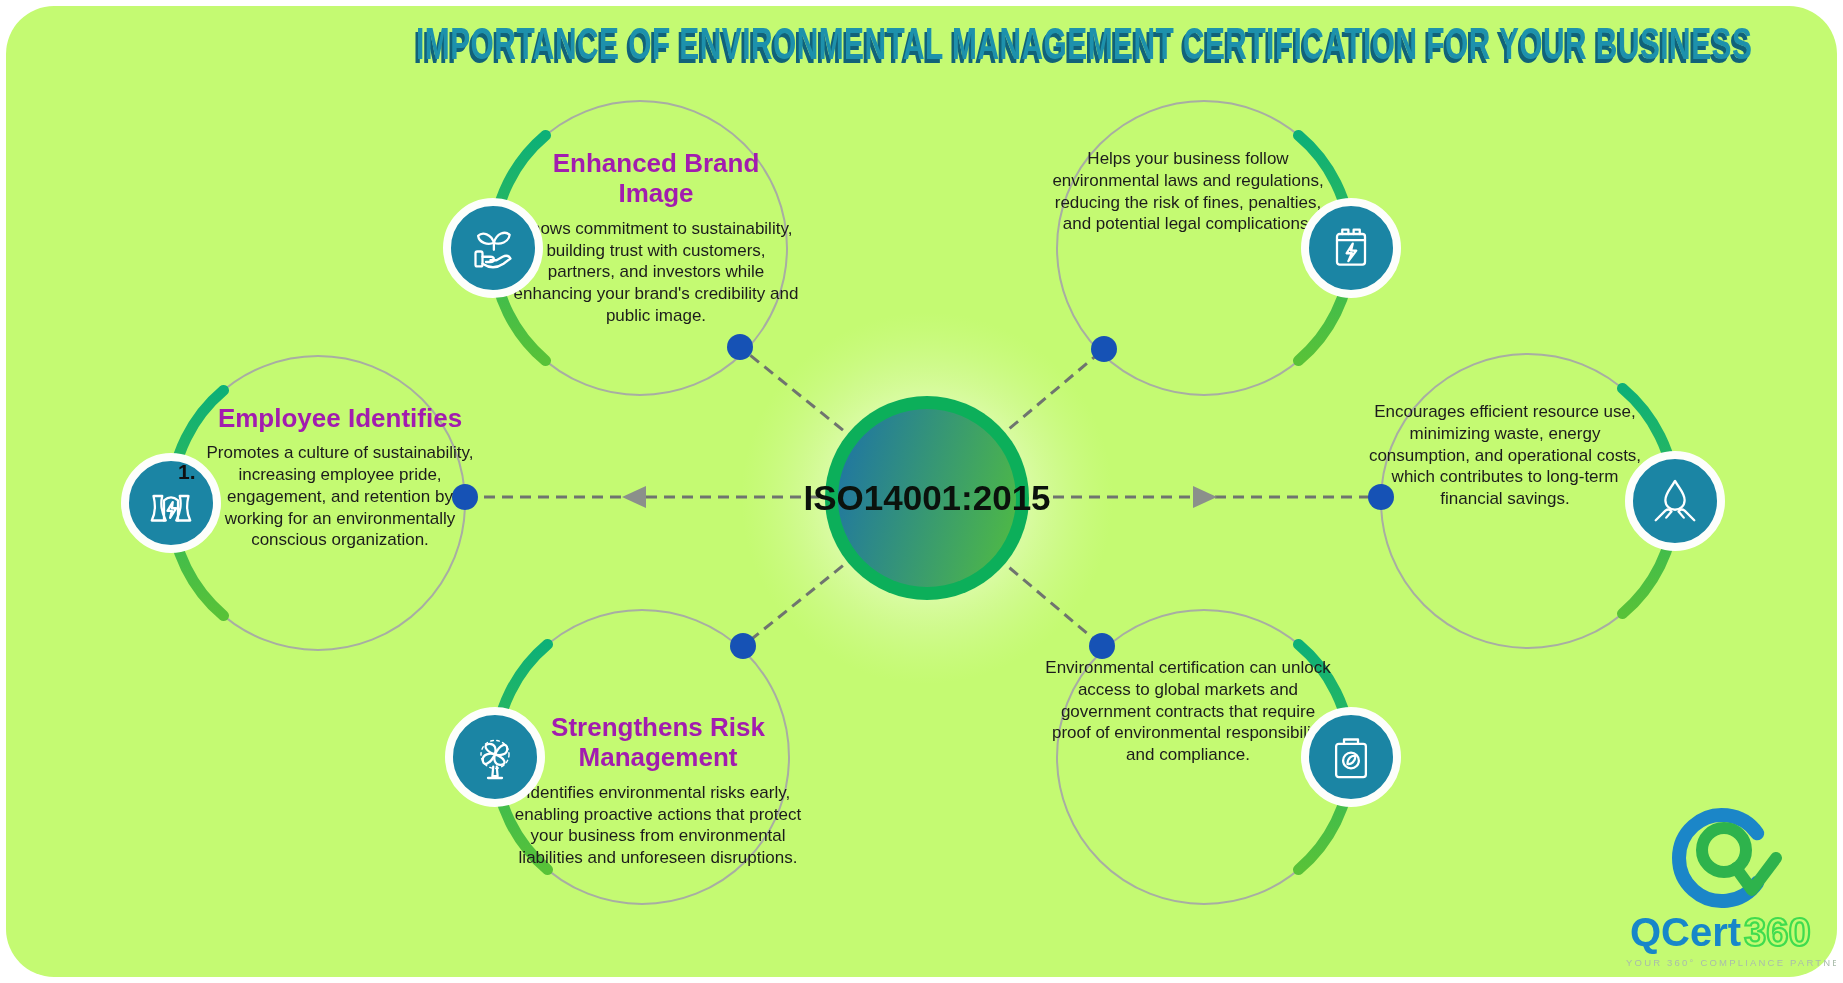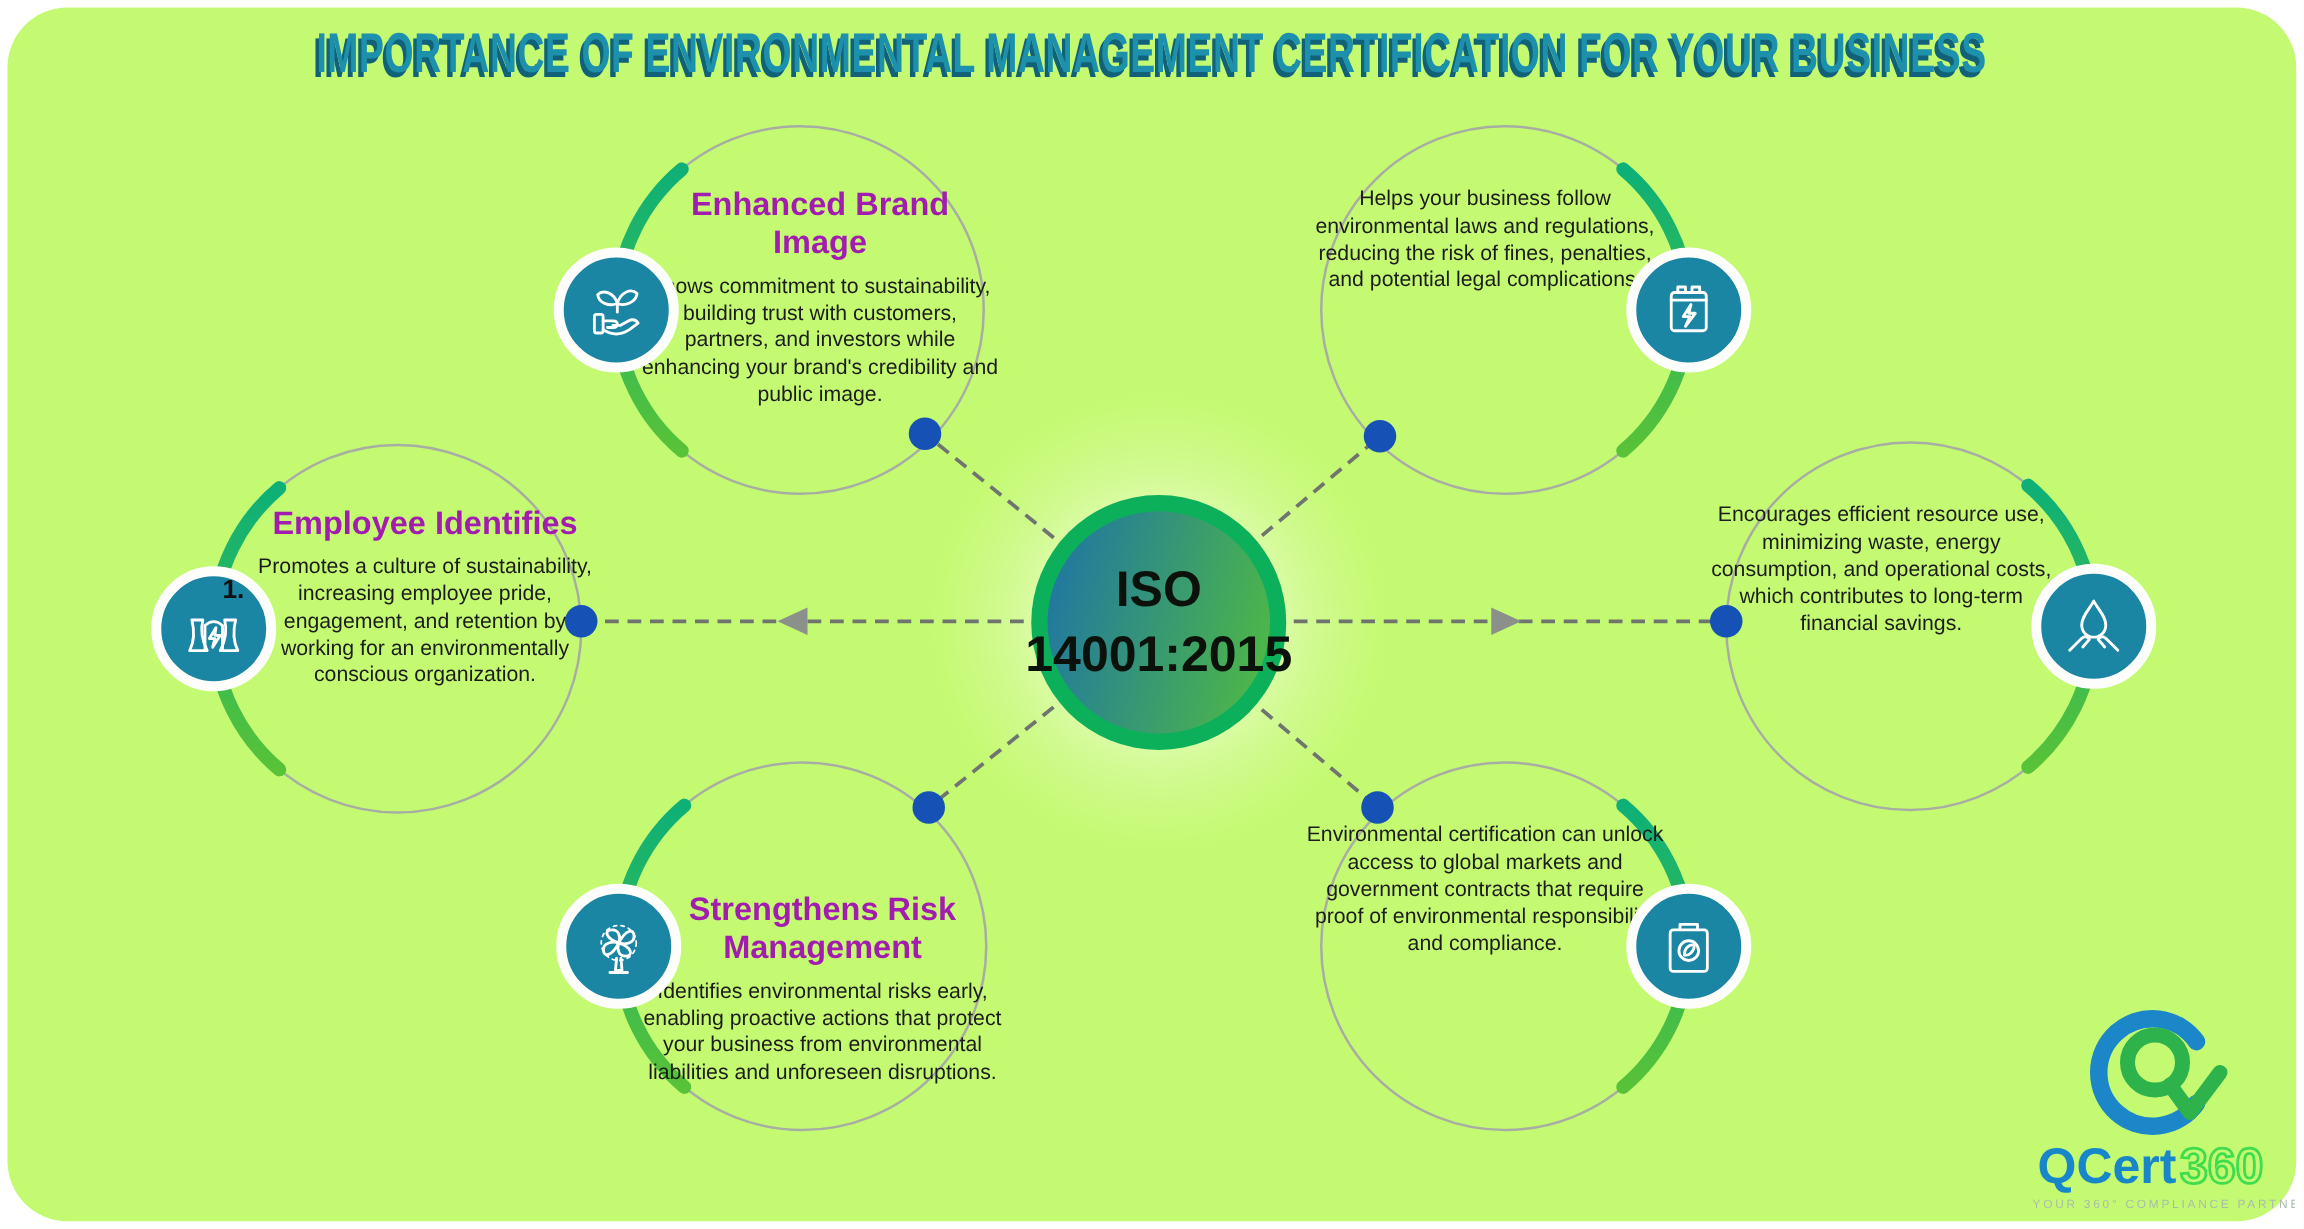--- a/index.html
+++ b/index.html
@@ -1,20 +1,20 @@
 <!DOCTYPE html>
 <html><head>
 <meta charset="utf-8">
 <style>
   html,body{margin:0;padding:0;background:#ffffff;}
   .canvas{position:relative;width:1843px;height:983px;overflow:hidden;
           font-family:"Liberation Sans",sans-serif;}
   .board{position:absolute;left:6px;top:6px;right:6px;bottom:6px;
          background:#c4fa72;border-radius:48px;}
-  .title{position:absolute;top:18px;left:0;width:100%;text-align:center;}
+  .title{position:absolute;top:18px;left:0;width:100%;text-align:right;}
   .title span{display:inline-block;font-size:34px;font-weight:bold;
         color:#1d91ac;letter-spacing:0.5px;
         transform:scale(0.88,1.32);transform-origin:top center;
         text-shadow:-3px 3px 0 #116279;white-space:nowrap;}
   .diagram-svg{position:absolute;left:0;top:0;}
   .node{position:absolute;width:310px;text-align:center;color:#141414;}
   .node h3{margin:0 auto 9px auto;max-width:256px;font-size:26px;line-height:1.17;
            font-weight:bold;color:#a21caf;}
   .node p{margin:0 auto;max-width:288px;font-size:17px;line-height:1.28;color:#1c1c1c;}
   .node-tl{left:501px;top:148px;}
@@ -32,22 +32,22 @@
   .ic-r{left:1625px;top:451px;}
   .ic-bl{left:445px;top:707px;}
   .ic-br{left:1301px;top:707px;}
   .icon-circle svg{stroke:#ffffff;fill:none;stroke-width:2.6;
        stroke-linecap:round;stroke-linejoin:round;}
   .center-node{position:absolute;left:825px;top:396px;width:204px;height:204px;
        border-radius:50%;background:#0caf5a;display:flex;align-items:center;
        justify-content:center;}
   .center-inner{width:178px;height:178px;border-radius:50%;
        background:linear-gradient(105deg,#21789f 8%,#4db748 92%);
-       display:flex;flex-direction:column;align-items:center;justify-content:center;
-       font-weight:bold;font-size:40px;line-height:1.3;color:#0b120c;}
+       display:flex;flex-direction:row;align-items:center;justify-content:center;
+       font-weight:bold;font-size:35px;line-height:1.3;color:#0b120c;}
   .badge-1{position:absolute;left:178px;top:460px;font-size:21px;font-weight:bold;
        color:#101010;}
   .logo{position:absolute;left:1618px;top:786px;}
 </style>
 </head>
 <body>
 
 <div class="canvas">
   <div class="board"></div>
 

